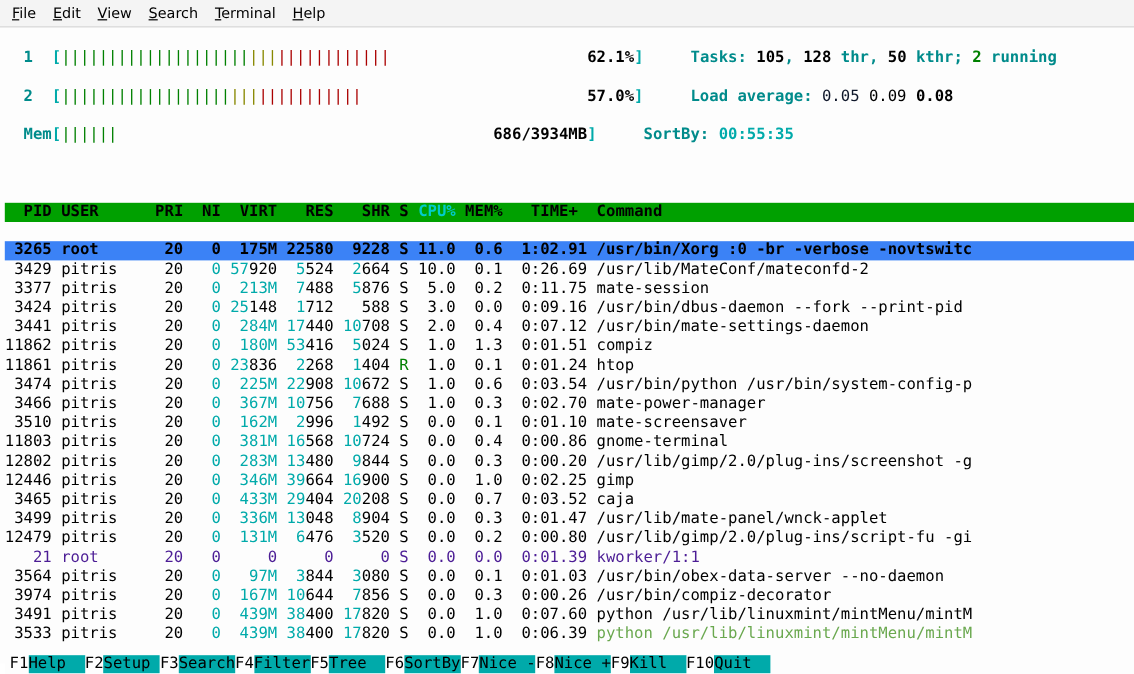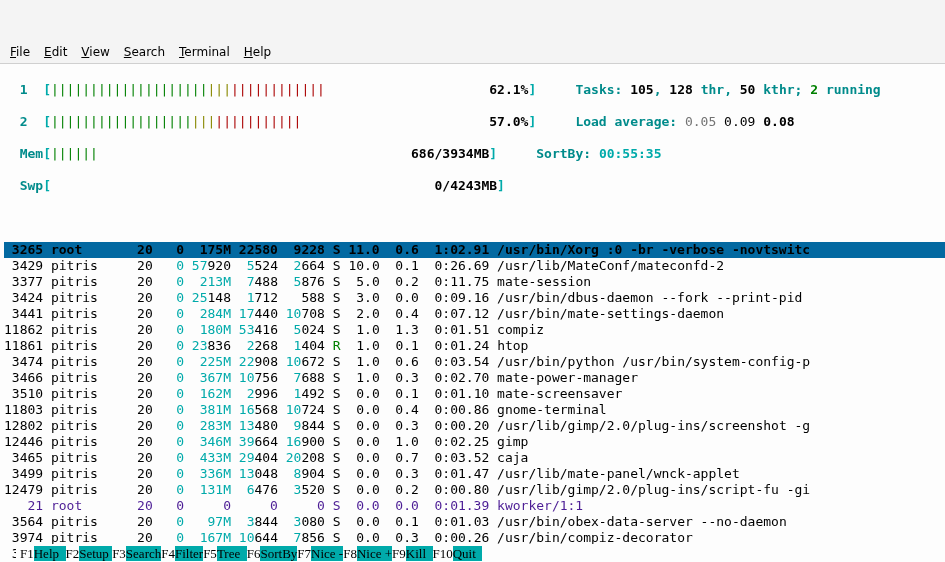--- a/index.html
+++ b/index.html
@@ -16,47 +16,46 @@
   border-bottom: 1px solid #d0d0d0;
   padding: 2px 4px;
   font-family: "DejaVu Sans", sans-serif;
   font-size: 12px;
   display: flex;
   gap: 2px;
 }
 .menubar span {
   padding: 2px 6px;
   cursor: pointer;
-  margin-top: 41px;
 }
 .menubar span u { text-decoration: underline; }
 .term {
   background: #fdfdfd;
   color: #000;
   padding: 2px 0 0 4px;
   line-height: 16px;
   white-space: pre;
   letter-spacing: 0;
 }
 .cyan { color: #008b8b; }
 .lcyan { color: #00aaaa; }
 .green { color: #008000; }
 .red { color: #aa0000; }
 .yellow { color: #888800; }
-.dim { color: #737373; }
+.dim { color: #0f172a; }
 .bold { font-weight: bold; }
 .hdr {
   background: #00a000;
   color: #000;
   font-weight: bold;
 }
 .hdr .sel { color: #00cccc; }
-.curRow { background: #0369a1; color: #000; font-weight: bold; }
+.curRow { background: #3b82f6; color: #000; font-weight: bold; }
 .rootRow { color: #4c1d95; }
-.fnbar { position: absolute; bottom: 0; left: 16px; right: 0; white-space: pre; font-family: Liberation Serif, serif; }
+.fnbar { position: absolute; bottom: 0; left: 4px; right: 0; white-space: pre; }
 .fnkey { color: #000; }
 .fnlabel { background: #00aaaa; color: #000; }
 .proc-line { display: block; }
 .R { color: #008000; }
 .openproc { color: #6aa84f; }
 </style>
 </head>
 <body>
 
 <div class="menubar">
@@ -65,18 +64,18 @@
   <span><u>V</u>iew</span>
   <span><u>S</u>earch</span>
   <span><u>T</u>erminal</span>
   <span><u>H</u>elp</span>
 </div>
 
 <div class="term">
 <div>  <span class="cyan bold">1</span>  <span class="lcyan bold">[</span><span class="green">||||||||||||||||||||</span><span class="yellow">|||</span><span class="red">||||||||||||</span>                     <span class="bold">62.1%</span><span class="lcyan bold">]</span>     <span class="cyan bold">Tasks: </span><span class="bold">105</span><span class="cyan bold">, </span><span class="bold">128</span><span class="cyan bold"> thr, </span><span class="bold">50</span><span class="cyan bold"> kthr; </span><span class="green bold">2</span><span class="cyan bold"> running</span></div>
 <div>  <span class="cyan bold">2</span>  <span class="lcyan bold">[</span><span class="green">||||||||||||||||||</span><span class="yellow">|||</span><span class="red">|||||||||||</span>                        <span class="bold">57.0%</span><span class="lcyan bold">]</span>     <span class="cyan bold">Load average: </span><span class="dim">0.05</span> <span>0.09</span> <span class="bold">0.08</span></div>
 <div>  <span class="cyan bold">Mem</span><span class="lcyan bold">[</span><span class="green">||||||</span>                                        <span class="bold">686/3934MB</span><span class="lcyan bold">]</span>     <span class="cyan bold">SortBy: </span><span class="lcyan bold">00:55:35</span></div>
-<div>  <span class="cyan bold">Swp</span><span class="lcyan bold">[</span>                                                 <span class="bold">0/4243MB</span><span class="lcyan bold">]</span></div>
 <div> </div>
+<div class="hdr" id="hdr"><span>  PID</span> <span>USER     </span> <span>PRI</span> <span> NI</span> <span> VIRT</span> <span>  RES</span> <span>  SHR</span> <span>S</span> <span class="sel">CPU%</span> <span>MEM%</span> <span>  TIME+ </span> <span>Command                                  </span></div>
 <div id="procs"><div class="proc-line curRow"> 3265 root       20 <span class="">  0</span>  175M 22580  9228 S 11.0  0.6  1:02.91 /usr/bin/Xorg :0 -br -verbose -novtswitc</div><div class="proc-line"> 3429 pitris     20 <span class="lcyan">  0</span> <span class="lcyan">57</span>920 <span class="lcyan"> 5</span>524 <span class="lcyan"> 2</span>664 S 10.0  0.1  0:26.69 /usr/lib/MateConf/mateconfd-2</div><div class="proc-line"> 3377 pitris     20 <span class="lcyan">  0</span> <span class="lcyan"> 213M</span> <span class="lcyan"> 7</span>488 <span class="lcyan"> 5</span>876 S  5.0  0.2  0:11.75 mate-session</div><div class="proc-line"> 3424 pitris     20 <span class="lcyan">  0</span> <span class="lcyan">25</span>148 <span class="lcyan"> 1</span>712   588 S  3.0  0.0  0:09.16 /usr/bin/dbus-daemon --fork --print-pid </div><div class="proc-line"> 3441 pitris     20 <span class="lcyan">  0</span> <span class="lcyan"> 284M</span> <span class="lcyan">17</span>440 <span class="lcyan">10</span>708 S  2.0  0.4  0:07.12 /usr/bin/mate-settings-daemon</div><div class="proc-line">11862 pitris     20 <span class="lcyan">  0</span> <span class="lcyan"> 180M</span> <span class="lcyan">53</span>416 <span class="lcyan"> 5</span>024 S  1.0  1.3  0:01.51 compiz</div><div class="proc-line">11861 pitris     20 <span class="lcyan">  0</span> <span class="lcyan">23</span>836 <span class="lcyan"> 2</span>268 <span class="lcyan"> 1</span>404 <span class="R">R</span>  1.0  0.1  0:01.24 htop</div><div class="proc-line"> 3474 pitris     20 <span class="lcyan">  0</span> <span class="lcyan"> 225M</span> <span class="lcyan">22</span>908 <span class="lcyan">10</span>672 S  1.0  0.6  0:03.54 /usr/bin/python /usr/bin/system-config-p</div><div class="proc-line"> 3466 pitris     20 <span class="lcyan">  0</span> <span class="lcyan"> 367M</span> <span class="lcyan">10</span>756 <span class="lcyan"> 7</span>688 S  1.0  0.3  0:02.70 mate-power-manager</div><div class="proc-line"> 3510 pitris     20 <span class="lcyan">  0</span> <span class="lcyan"> 162M</span> <span class="lcyan"> 2</span>996 <span class="lcyan"> 1</span>492 S  0.0  0.1  0:01.10 mate-screensaver</div><div class="proc-line">11803 pitris     20 <span class="lcyan">  0</span> <span class="lcyan"> 381M</span> <span class="lcyan">16</span>568 <span class="lcyan">10</span>724 S  0.0  0.4  0:00.86 gnome-terminal</div><div class="proc-line">12802 pitris     20 <span class="lcyan">  0</span> <span class="lcyan"> 283M</span> <span class="lcyan">13</span>480 <span class="lcyan"> 9</span>844 S  0.0  0.3  0:00.20 /usr/lib/gimp/2.0/plug-ins/screenshot -g</div><div class="proc-line">12446 pitris     20 <span class="lcyan">  0</span> <span class="lcyan"> 346M</span> <span class="lcyan">39</span>664 <span class="lcyan">16</span>900 S  0.0  1.0  0:02.25 gimp</div><div class="proc-line"> 3465 pitris     20 <span class="lcyan">  0</span> <span class="lcyan"> 433M</span> <span class="lcyan">29</span>404 <span class="lcyan">20</span>208 S  0.0  0.7  0:03.52 caja</div><div class="proc-line"> 3499 pitris     20 <span class="lcyan">  0</span> <span class="lcyan"> 336M</span> <span class="lcyan">13</span>048 <span class="lcyan"> 8</span>904 S  0.0  0.3  0:01.47 /usr/lib/mate-panel/wnck-applet</div><div class="proc-line">12479 pitris     20 <span class="lcyan">  0</span> <span class="lcyan"> 131M</span> <span class="lcyan"> 6</span>476 <span class="lcyan"> 3</span>520 S  0.0  0.2  0:00.80 /usr/lib/gimp/2.0/plug-ins/script-fu -gi</div><div class="proc-line rootRow">   21 root       20 <span class="">  0</span>     0     0     0 S  0.0  0.0  0:01.39 kworker/1:1</div><div class="proc-line"> 3564 pitris     20 <span class="lcyan">  0</span> <span class="lcyan">  97M</span> <span class="lcyan"> 3</span>844 <span class="lcyan"> 3</span>080 S  0.0  0.1  0:01.03 /usr/bin/obex-data-server --no-daemon</div><div class="proc-line"> 3974 pitris     20 <span class="lcyan">  0</span> <span class="lcyan"> 167M</span> <span class="lcyan">10</span>644 <span class="lcyan"> 7</span>856 S  0.0  0.3  0:00.26 /usr/bin/compiz-decorator</div><div class="proc-line"> 3491 pitris     20 <span class="lcyan">  0</span> <span class="lcyan"> 439M</span> <span class="lcyan">38</span>400 <span class="lcyan">17</span>820 S  0.0  1.0  0:07.60 python /usr/lib/linuxmint/mintMenu/mintM</div><div class="proc-line"> 3533 pitris     20 <span class="lcyan">  0</span> <span class="lcyan"> 439M</span> <span class="lcyan">38</span>400 <span class="lcyan">17</span>820 S  0.0  1.0  0:06.39 <span class="openproc">python /usr/lib/linuxmint/mintMenu/mintM</span></div></div>
 </div>
 
 <div class="term fnbar" id="fnbar"><span class="fnkey">F1</span><span class="fnlabel">Help  </span><span class="fnkey">F2</span><span class="fnlabel">Setup </span><span class="fnkey">F3</span><span class="fnlabel">Search</span><span class="fnkey">F4</span><span class="fnlabel">Filter</span><span class="fnkey">F5</span><span class="fnlabel">Tree  </span><span class="fnkey">F6</span><span class="fnlabel">SortBy</span><span class="fnkey">F7</span><span class="fnlabel">Nice -</span><span class="fnkey">F8</span><span class="fnlabel">Nice +</span><span class="fnkey">F9</span><span class="fnlabel">Kill  </span><span class="fnkey">F10</span><span class="fnlabel">Quit  </span></div>
 
 </body></html>

